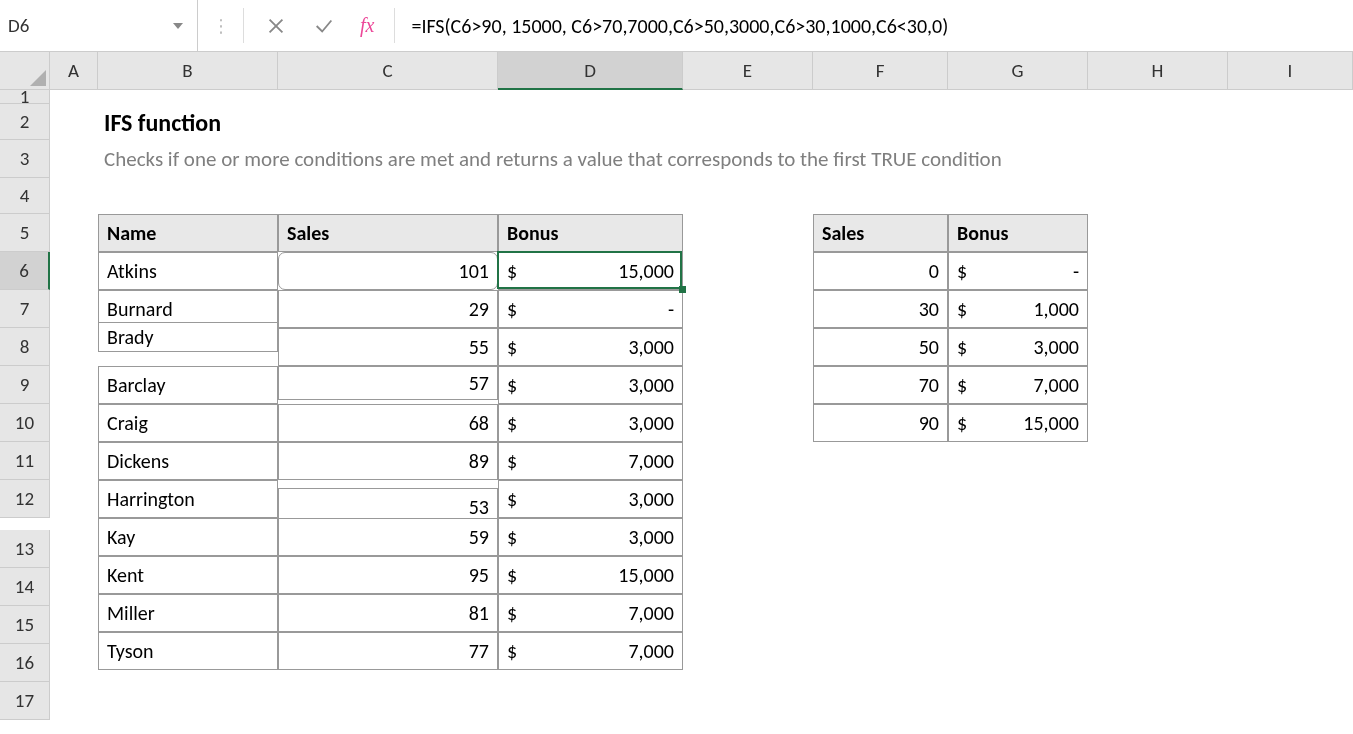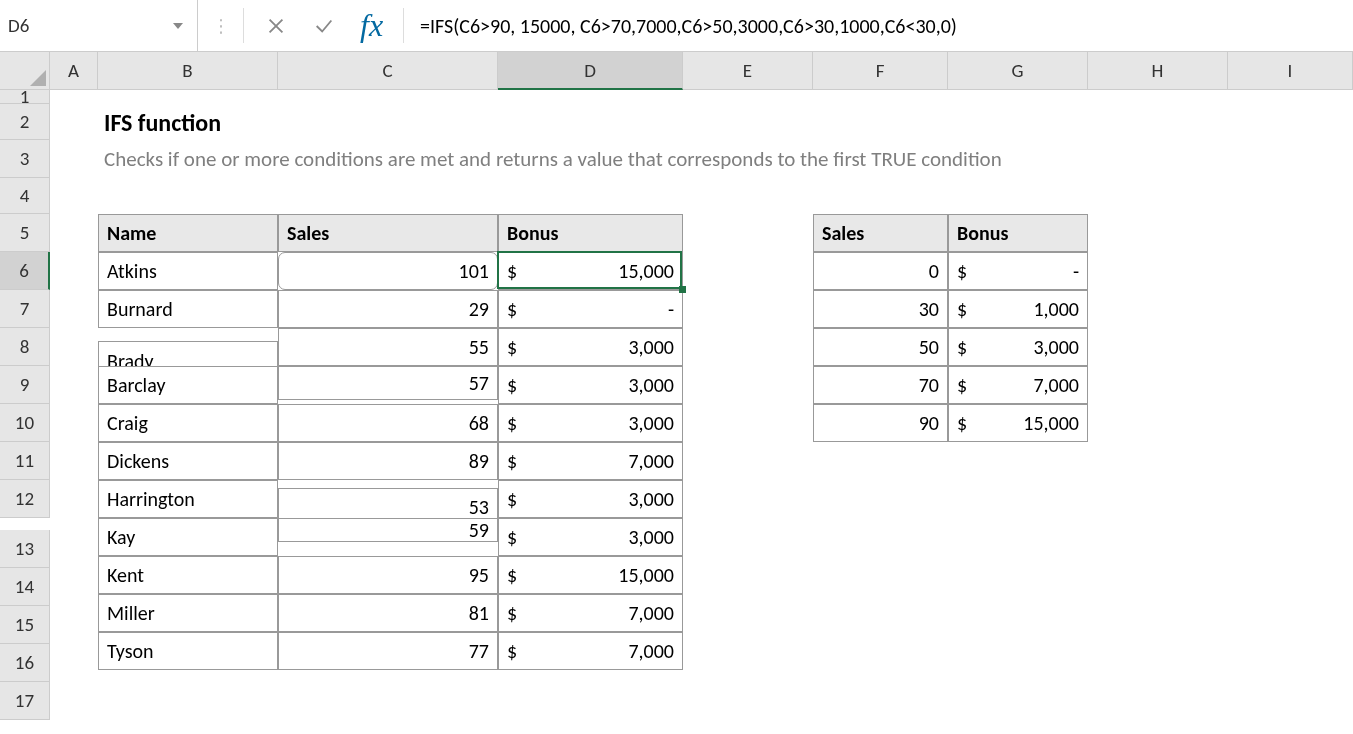--- a/index.html
+++ b/index.html
@@ -58,22 +58,22 @@
     display: flex;
     align-items: center;
     justify-content: center;
     color: #777;
     font-size: 22px;
   }
   .fb-btn svg { width: 22px; height: 22px; }
   .fx-label {
     font-family: 'Times New Roman', serif;
     font-style: italic;
-    font-size: 32px;
-    color: #0369a1;
+    font-size: 20px;
+    color: #ec4899;
     padding: 0 12px;
   }
   .formula-input {
     flex: 1;
     height: 100%;
     border: none;
     outline: none;
     font-size: 20px;
     font-family: Calibri, Arial, sans-serif;
     padding: 0 8px;
@@ -269,21 +269,21 @@
           <div class="tbl-cell money" style="position: absolute; left: 448px; top: 162px; width: 185px; height: 38px;">
             <span class="cur">$</span>
             <span class="val">15,000</span>
           </div>
           <div class="tbl-cell" style="position: absolute; left: 48px; top: 200px; width: 180px; height: 38px;">Burnard</div>
           <div class="tbl-cell num" style="position: absolute; left: 228px; top: 200px; width: 220px; height: 38px;">29</div>
           <div class="tbl-cell money" style="position: absolute; left: 448px; top: 200px; width: 185px; height: 38px;">
             <span class="cur">$</span>
             <span class="val">-</span>
           </div>
-          <div class="tbl-cell" style="position: absolute; left: 48px; top: 251px; width: 180px; height: 40px; text-decoration: underline;">Brady</div>
+          <div class="tbl-cell" style="position: absolute; left: 48px; top: 232px; width: 180px; height: 30px;">Brady</div>
           <div class="tbl-cell num" style="position: absolute; left: 228px; top: 238px; width: 220px; height: 38px;">55</div>
           <div class="tbl-cell money" style="position: absolute; left: 448px; top: 238px; width: 185px; height: 38px;">
             <span class="cur">$</span>
             <span class="val">3,000</span>
           </div>
           <div class="tbl-cell" style="position: absolute; left: 48px; top: 276px; width: 180px; height: 38px;">Barclay</div>
           <div class="tbl-cell num" style="position: absolute; left: 228px; top: 276px; width: 220px; height: 34px;">57</div>
           <div class="tbl-cell money" style="position: absolute; left: 448px; top: 276px; width: 185px; height: 38px;">
             <span class="cur">$</span>
             <span class="val">3,000</span>
@@ -300,21 +300,21 @@
             <span class="cur">$</span>
             <span class="val">7,000</span>
           </div>
           <div class="tbl-cell" style="position: absolute; left: 48px; top: 390px; width: 180px; height: 38px;">Harrington</div>
           <div class="tbl-cell num" style="position: absolute; left: 228px; top: 398px; width: 220px; height: 38px;">53</div>
           <div class="tbl-cell money" style="position: absolute; left: 448px; top: 390px; width: 185px; height: 38px;">
             <span class="cur">$</span>
             <span class="val">3,000</span>
           </div>
           <div class="tbl-cell" style="position: absolute; left: 48px; top: 428px; width: 180px; height: 38px;">Kay</div>
-          <div class="tbl-cell num" style="position: absolute; left: 228px; top: 428px; width: 220px; height: 24px;">59</div>
+          <div class="tbl-cell num" style="position: absolute; left: 228px; top: 428px; width: 220px; height: 38px;">59</div>
           <div class="tbl-cell money" style="position: absolute; left: 448px; top: 428px; width: 185px; height: 38px;">
             <span class="cur">$</span>
             <span class="val">3,000</span>
           </div>
           <div class="tbl-cell" style="position: absolute; left: 48px; top: 466px; width: 180px; height: 38px;">Kent</div>
           <div class="tbl-cell num" style="position: absolute; left: 228px; top: 466px; width: 220px; height: 38px;">95</div>
           <div class="tbl-cell money" style="position: absolute; left: 448px; top: 466px; width: 185px; height: 38px;">
             <span class="cur">$</span>
             <span class="val">15,000</span>
           </div>

